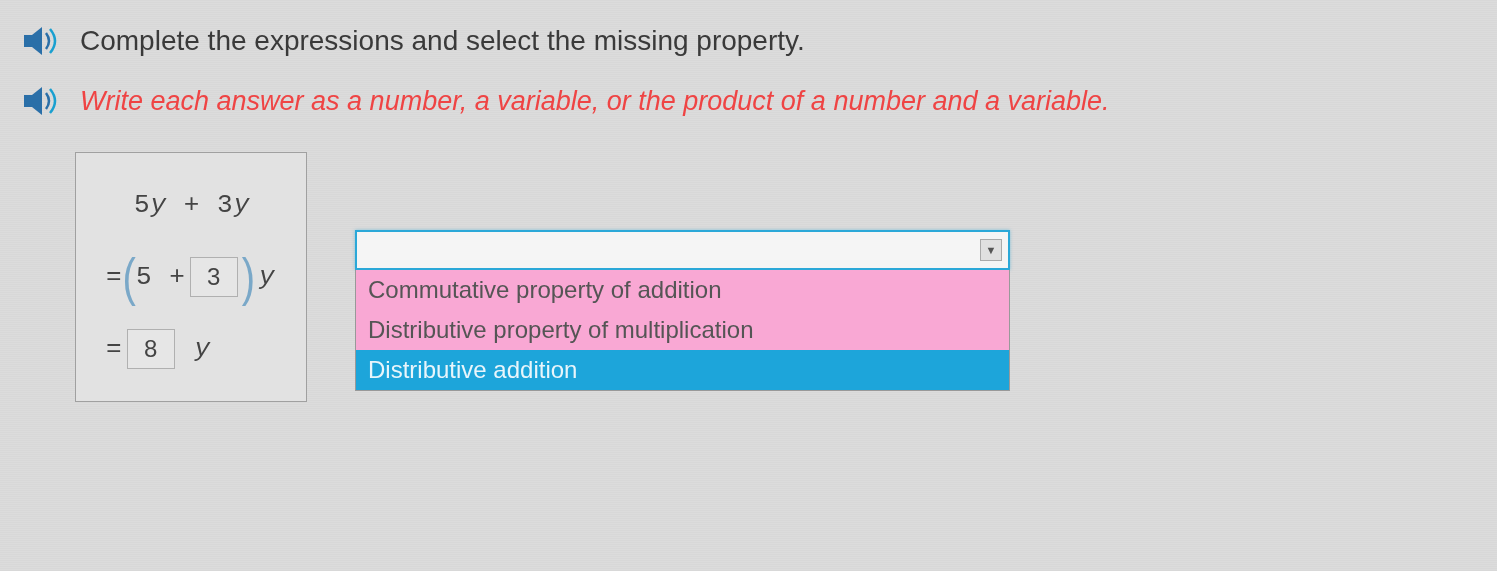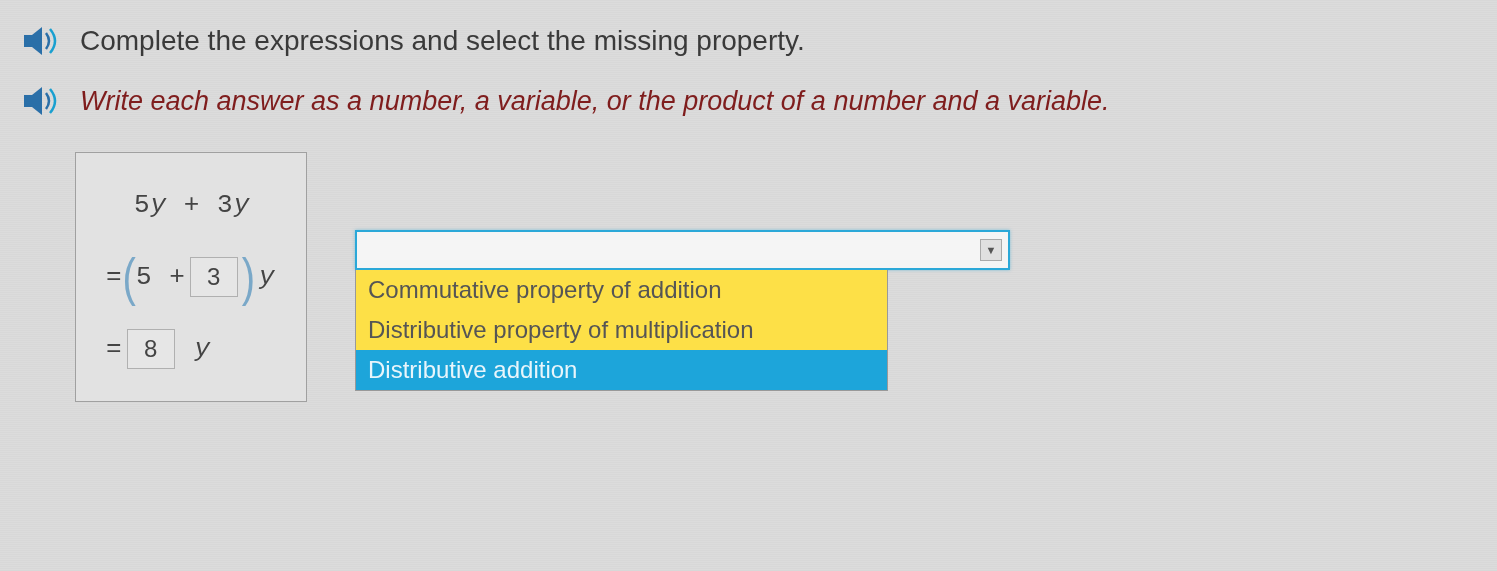--- a/index.html
+++ b/index.html
@@ -34,21 +34,21 @@
       flex-shrink: 0;
     }
     .instruction {
       font-size: 28px;
       color: #3a3a3a;
       font-weight: 400;
     }
     .sub-instruction {
       font-size: 27px;
       font-style: italic;
-      color: #7f1d1d;
+      color: #ef4444;
     }
     .work-area {
       margin-top: 35px;
       margin-left: 55px;
       position: relative;
     }
     .expr-box {
       border: 1px solid #a0a0a0;
       background: #e2e2e2;
       display: inline-block;
@@ -114,22 +114,22 @@
       height: 22px;
       background: #e0e0e0;
       border: 1px solid #aaa;
       display: flex;
       align-items: center;
       justify-content: center;
       font-size: 11px;
       color: #555;
     }
     .dropdown-list {
-      width: 533px;
-      background: #fde047;
+      width: 655px;
+      background: #f9a8d4;
       border: 1px solid #999;
       border-top: none;
     }
     .dropdown-option {
       padding: 6px 12px;
       font-size: 24px;
       color: #555;
       cursor: pointer;
     }
     .dropdown-option.highlighted {

